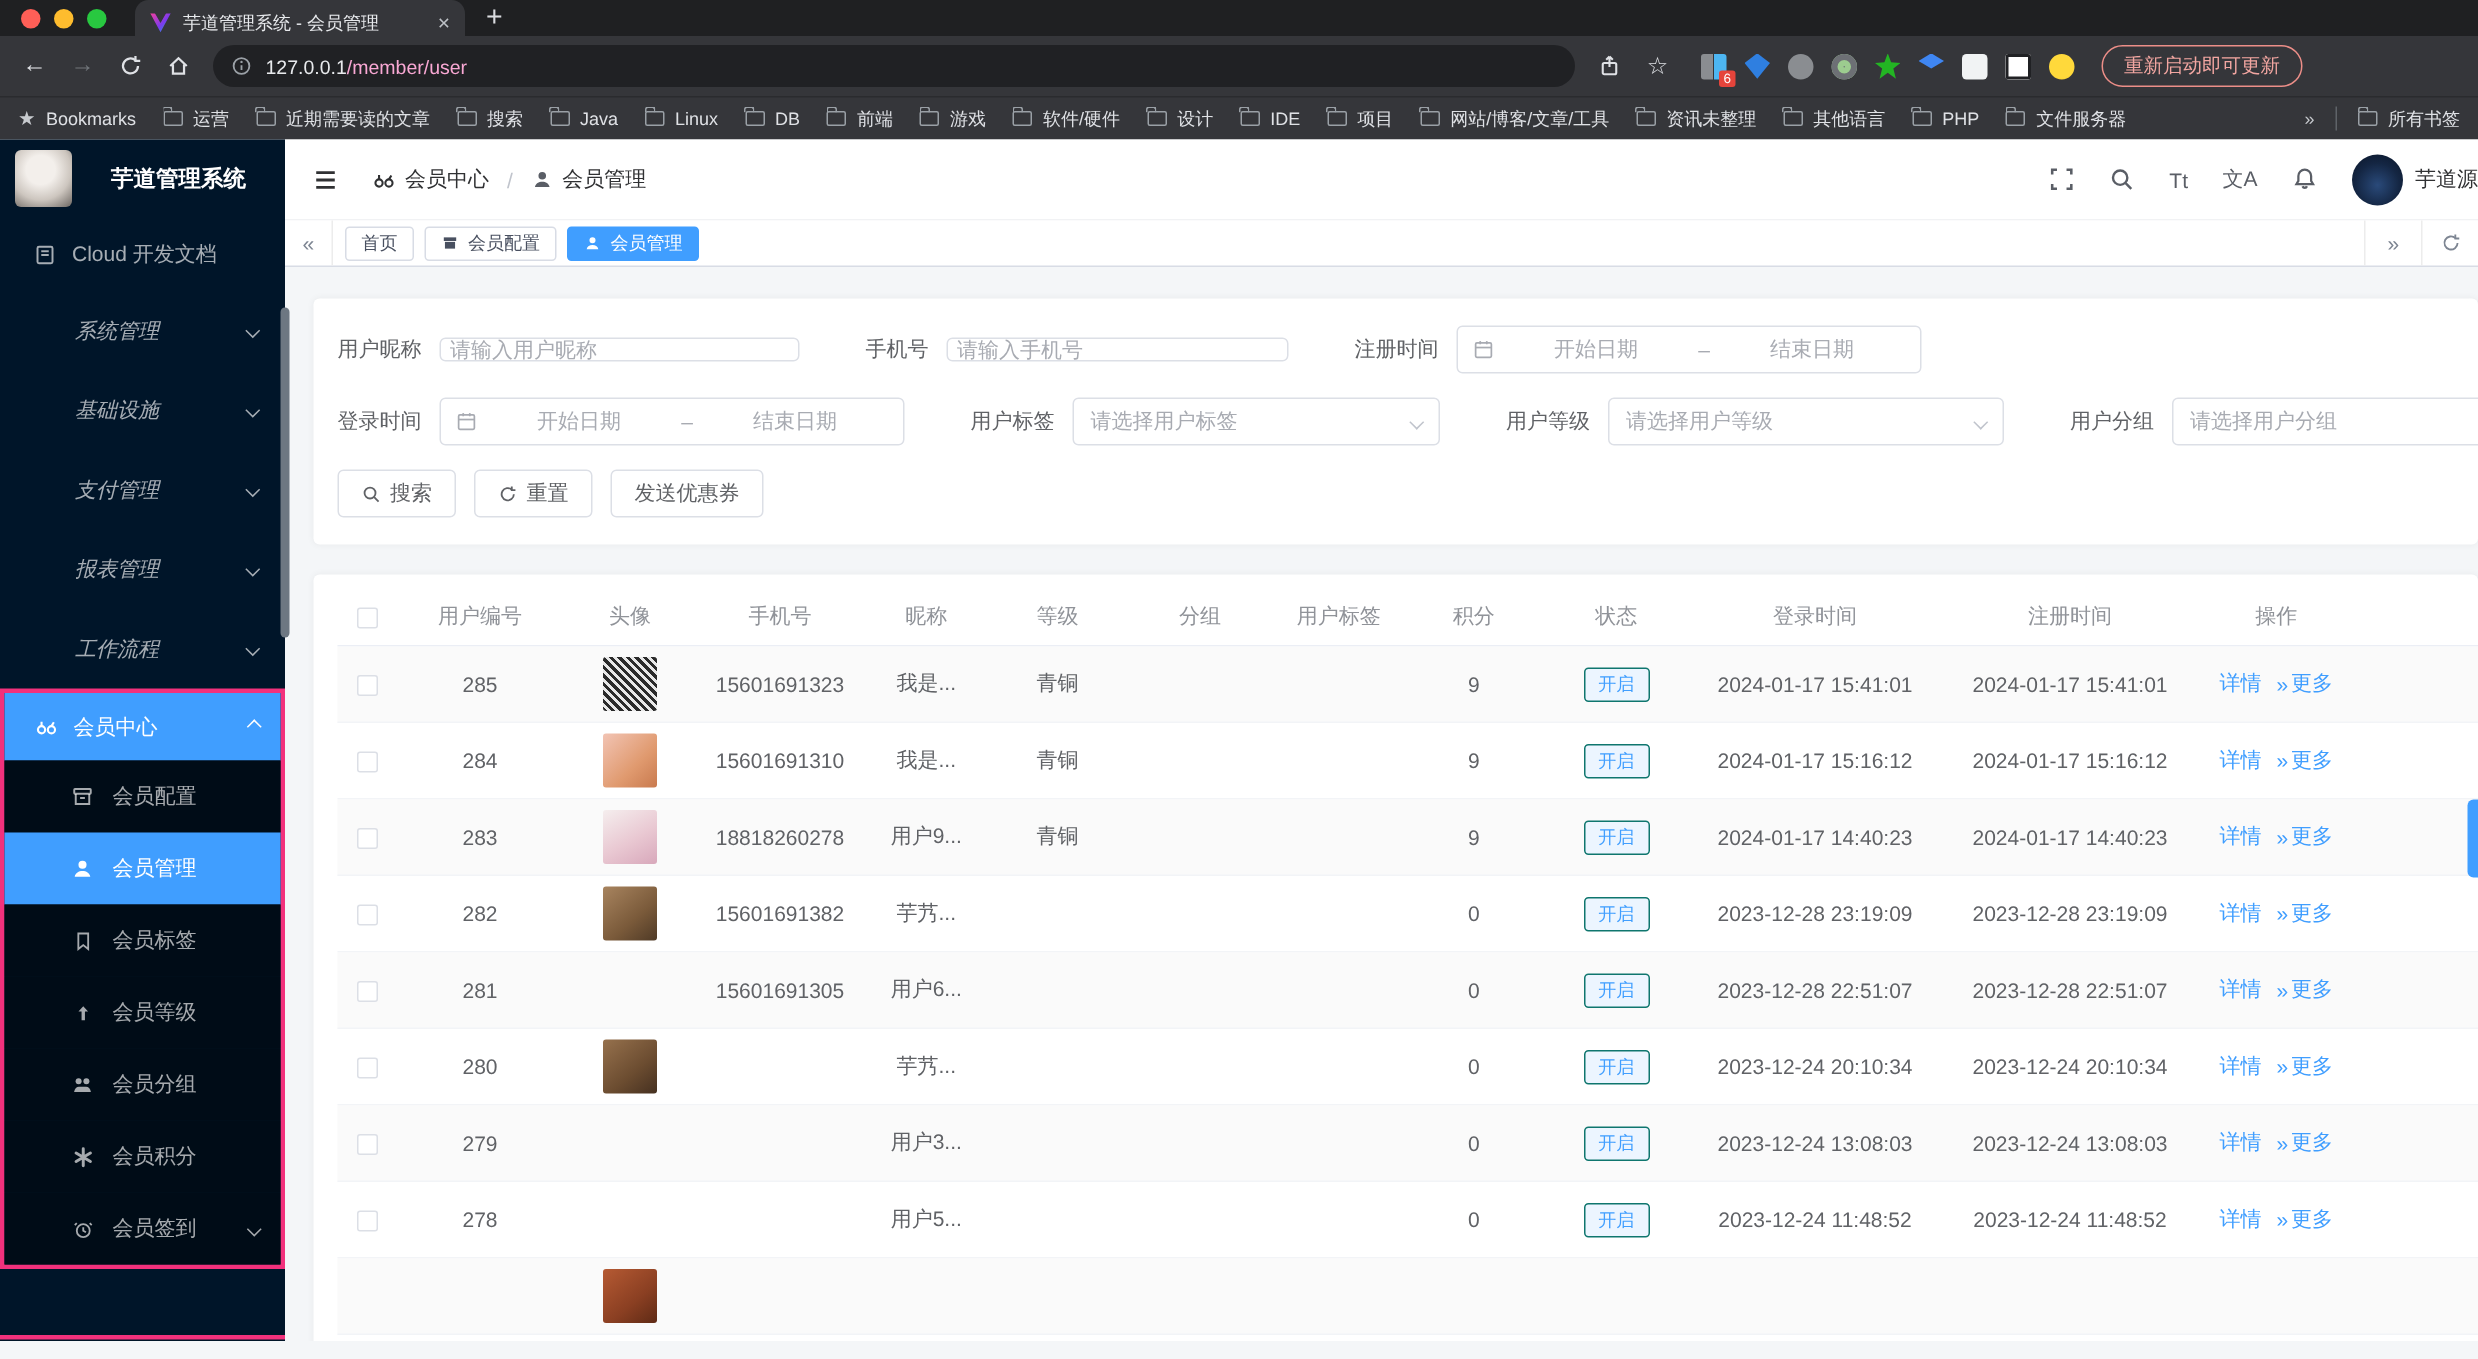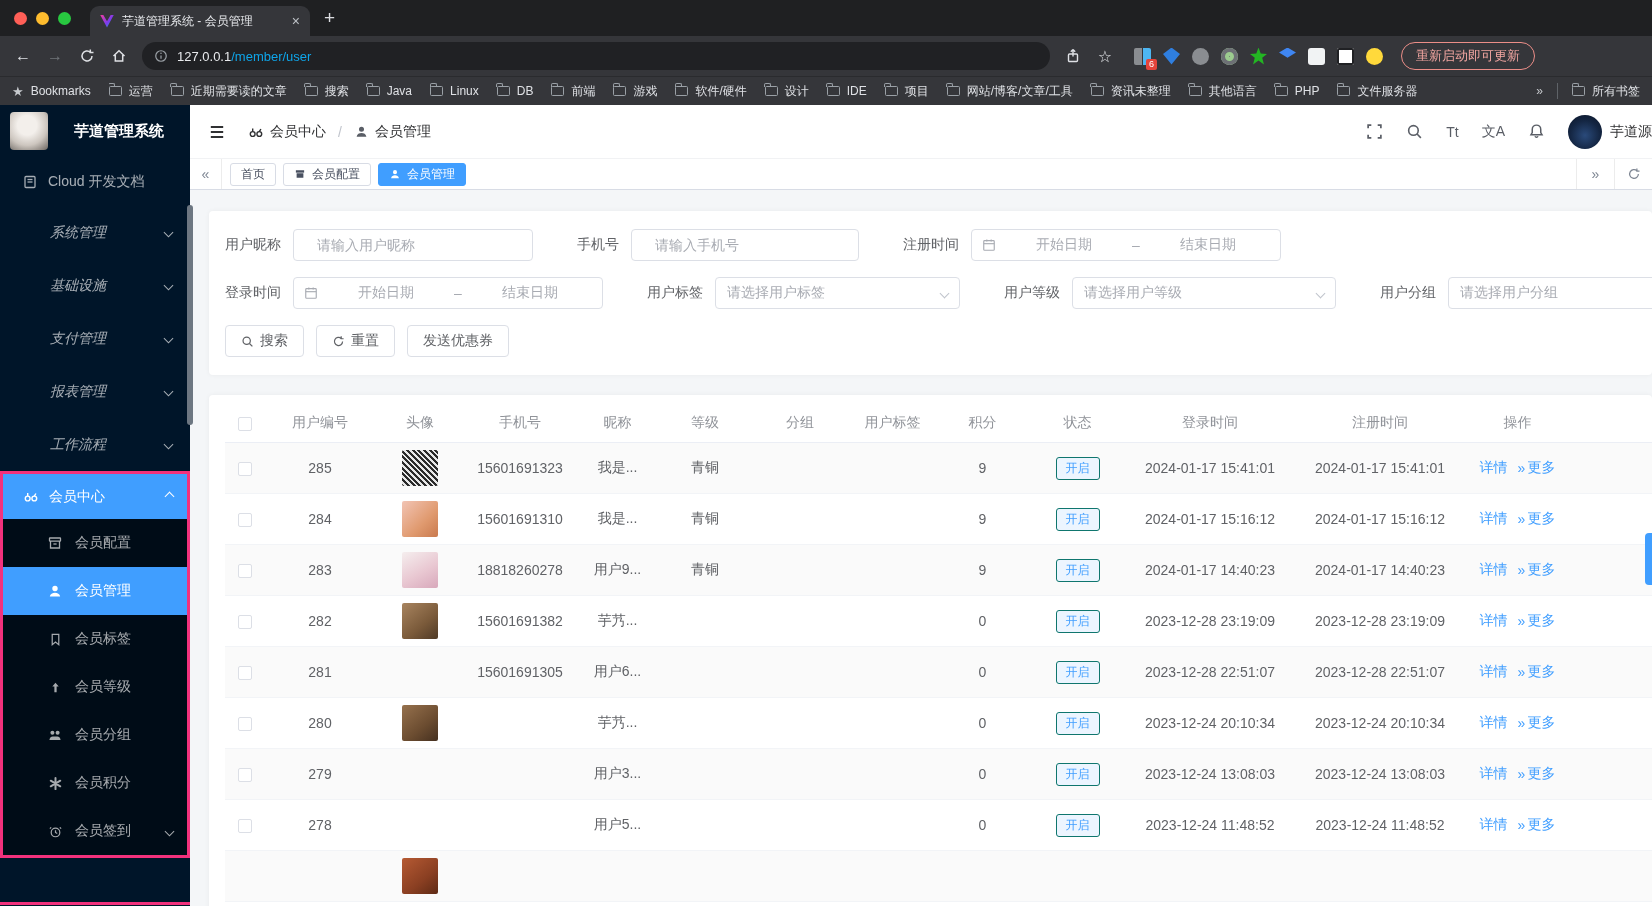--- a/index.html
+++ b/index.html
@@ -1,40 +1,40 @@
 <!DOCTYPE html>
 <html><head>
 <meta charset="utf-8">
 <style>
   * { margin:0; padding:0; box-sizing:border-box; }
   html,body { width:1652px; height:906px; overflow:hidden; background:#f4f6f8;
     font-family:"Liberation Sans","DejaVu Sans",sans-serif; }
   .screen { position:relative; width:1652px; height:906px; overflow:hidden; }
 
   
-  .tabstrip { height:36px; background:#1f2022; display:flex; align-items:center; }
+  .tabstrip { height:24px; background:#1f2022; display:flex; align-items:center; }
   .lights { display:flex; gap:9px; padding:0 14px 0 14px; width:90px; }
   .light { width:13px; height:13px; border-radius:50%; }
   .l-red{background:#ff5f57}.l-yel{background:#febc2e}.l-grn{background:#28c840}
   .btab { height:30px; margin-top:6px; width:220px; background:#35363a; border-radius:9px 9px 0 0;
     display:flex; align-items:center; padding:0 10px; color:#e8eaed; font-size:12px; gap:8px; }
   .vue-logo { width:14px; height:13px; flex:0 0 auto;
     background:linear-gradient(135deg,#f43f9e 0%,#7c3aed 55%,#06b6d4 100%);
     clip-path:polygon(50% 100%,0 0,22% 0,50% 52%,78% 0,100% 0); }
   .btab-title { flex:1; white-space:nowrap; overflow:hidden; }
   .btab-close { color:#bdc1c6; font-size:14px; cursor:default; }
   .newtab { color:#dadce0; font-size:19px; margin-left:14px; }
 
   .toolbar { height:40px; background:#35363a; display:flex; align-items:center; padding:0 10px; gap:6px; }
   .tb-ic { width:26px; height:26px; display:flex; align-items:center; justify-content:center;
     color:#dfe1e5; font-size:16px; }
   .tb-ic.dim { color:#71757a; }
   .urlbar { height:28px; flex:0 0 908px; background:#202124; border-radius:14px; display:flex;
     align-items:center; padding:0 12px; gap:9px; color:#e8eaed; font-size:13px; margin:0 4px; }
-  .urlbar .path { color:#0ea5e9;text-align:right; }
+  .urlbar .path { color:#f9a8d4;text-align:right; }
   .ext-row { display:flex; align-items:center; gap:12px; margin-left:10px; }
   .ext { width:17px; height:17px; border-radius:4px; position:relative; }
   .ext-badge { position:absolute; right:-6px; bottom:-5px; background:#e5443b; color:#fff;
     font-size:9px; padding:0 3px; border-radius:2px; line-height:11px; }
   .e-grid{background:linear-gradient(90deg,#8a8d91 48%,#35363a 48%,#35363a 52%,#4db6f2 52%);border-radius:2px}
   .e-kite{background:#2f7fe0;clip-path:polygon(50% 0,100% 38%,50% 100%,0 38%)}
   .e-cmd{background:#8a8d91;border-radius:50%}
   .e-dot{background:#6d7075;border-radius:50%;box-shadow:inset 0 0 0 4px #6d7075,inset 0 0 0 8px #9ccc8f}
   .e-star{background:#23b523;clip-path:polygon(50% 0,63% 35%,100% 38%,72% 60%,82% 100%,50% 76%,18% 100%,28% 60%,0 38%,37% 35%)}
   .e-layers{background:#3f86f2;clip-path:polygon(50% 0,100% 30%,50% 60%,0 30%)}
@@ -104,21 +104,21 @@
   .tag-cell { width:38px; border-left:1px solid #ececec; display:flex; align-items:center;
     justify-content:center; color:#7d8592; font-size:14px; }
 
   .content { flex:1; overflow:hidden; padding:21px 0 0 19px; background:#f4f6f8; }
   .card { background:#fff; border-radius:4px; box-shadow:0 0 5px rgba(0,0,0,.05); }
 
   .search-card { padding:18px 16px 18px 16px; }
   .f-row { display:flex; flex-wrap:nowrap; margin-bottom:16px; }
   .f-item { display:flex; align-items:center; margin-right:44px; }
   .f-label { font-size:14px; color:#606266; margin-right:12px; white-space:nowrap; }
-  .inp { height:32px; border:1px solid #dcdfe6; border-radius:4px; padding:0 23px; font-size:14px;
+  .inp { height:16px; border:1px solid #dcdfe6; border-radius:4px; padding:0 6px; font-size:14px;
     color:#ef4444; background:#fff; outline:none; }
   .inp::placeholder { color:#a8abb2; }
   .daterange { width:310px; height:32px; border:1px solid #dcdfe6; border-radius:4px; display:flex;
     align-items:center; padding:0 10px; gap:6px; color:#a8abb2; font-size:14px; }
   .daterange .dtx { flex:1; text-align:center; }
   .selectbox { height:32px; border:1px solid #dcdfe6; border-radius:4px; display:flex; align-items:center;
     padding:0 11px; color:#a8abb2; font-size:14px; }
   .selectbox .ph { flex:1; }
   .selectbox .chev { margin-left:8px; color:#c0c4cc; transform:rotate(45deg); }
   .btn-row { display:flex; gap:12px; }

